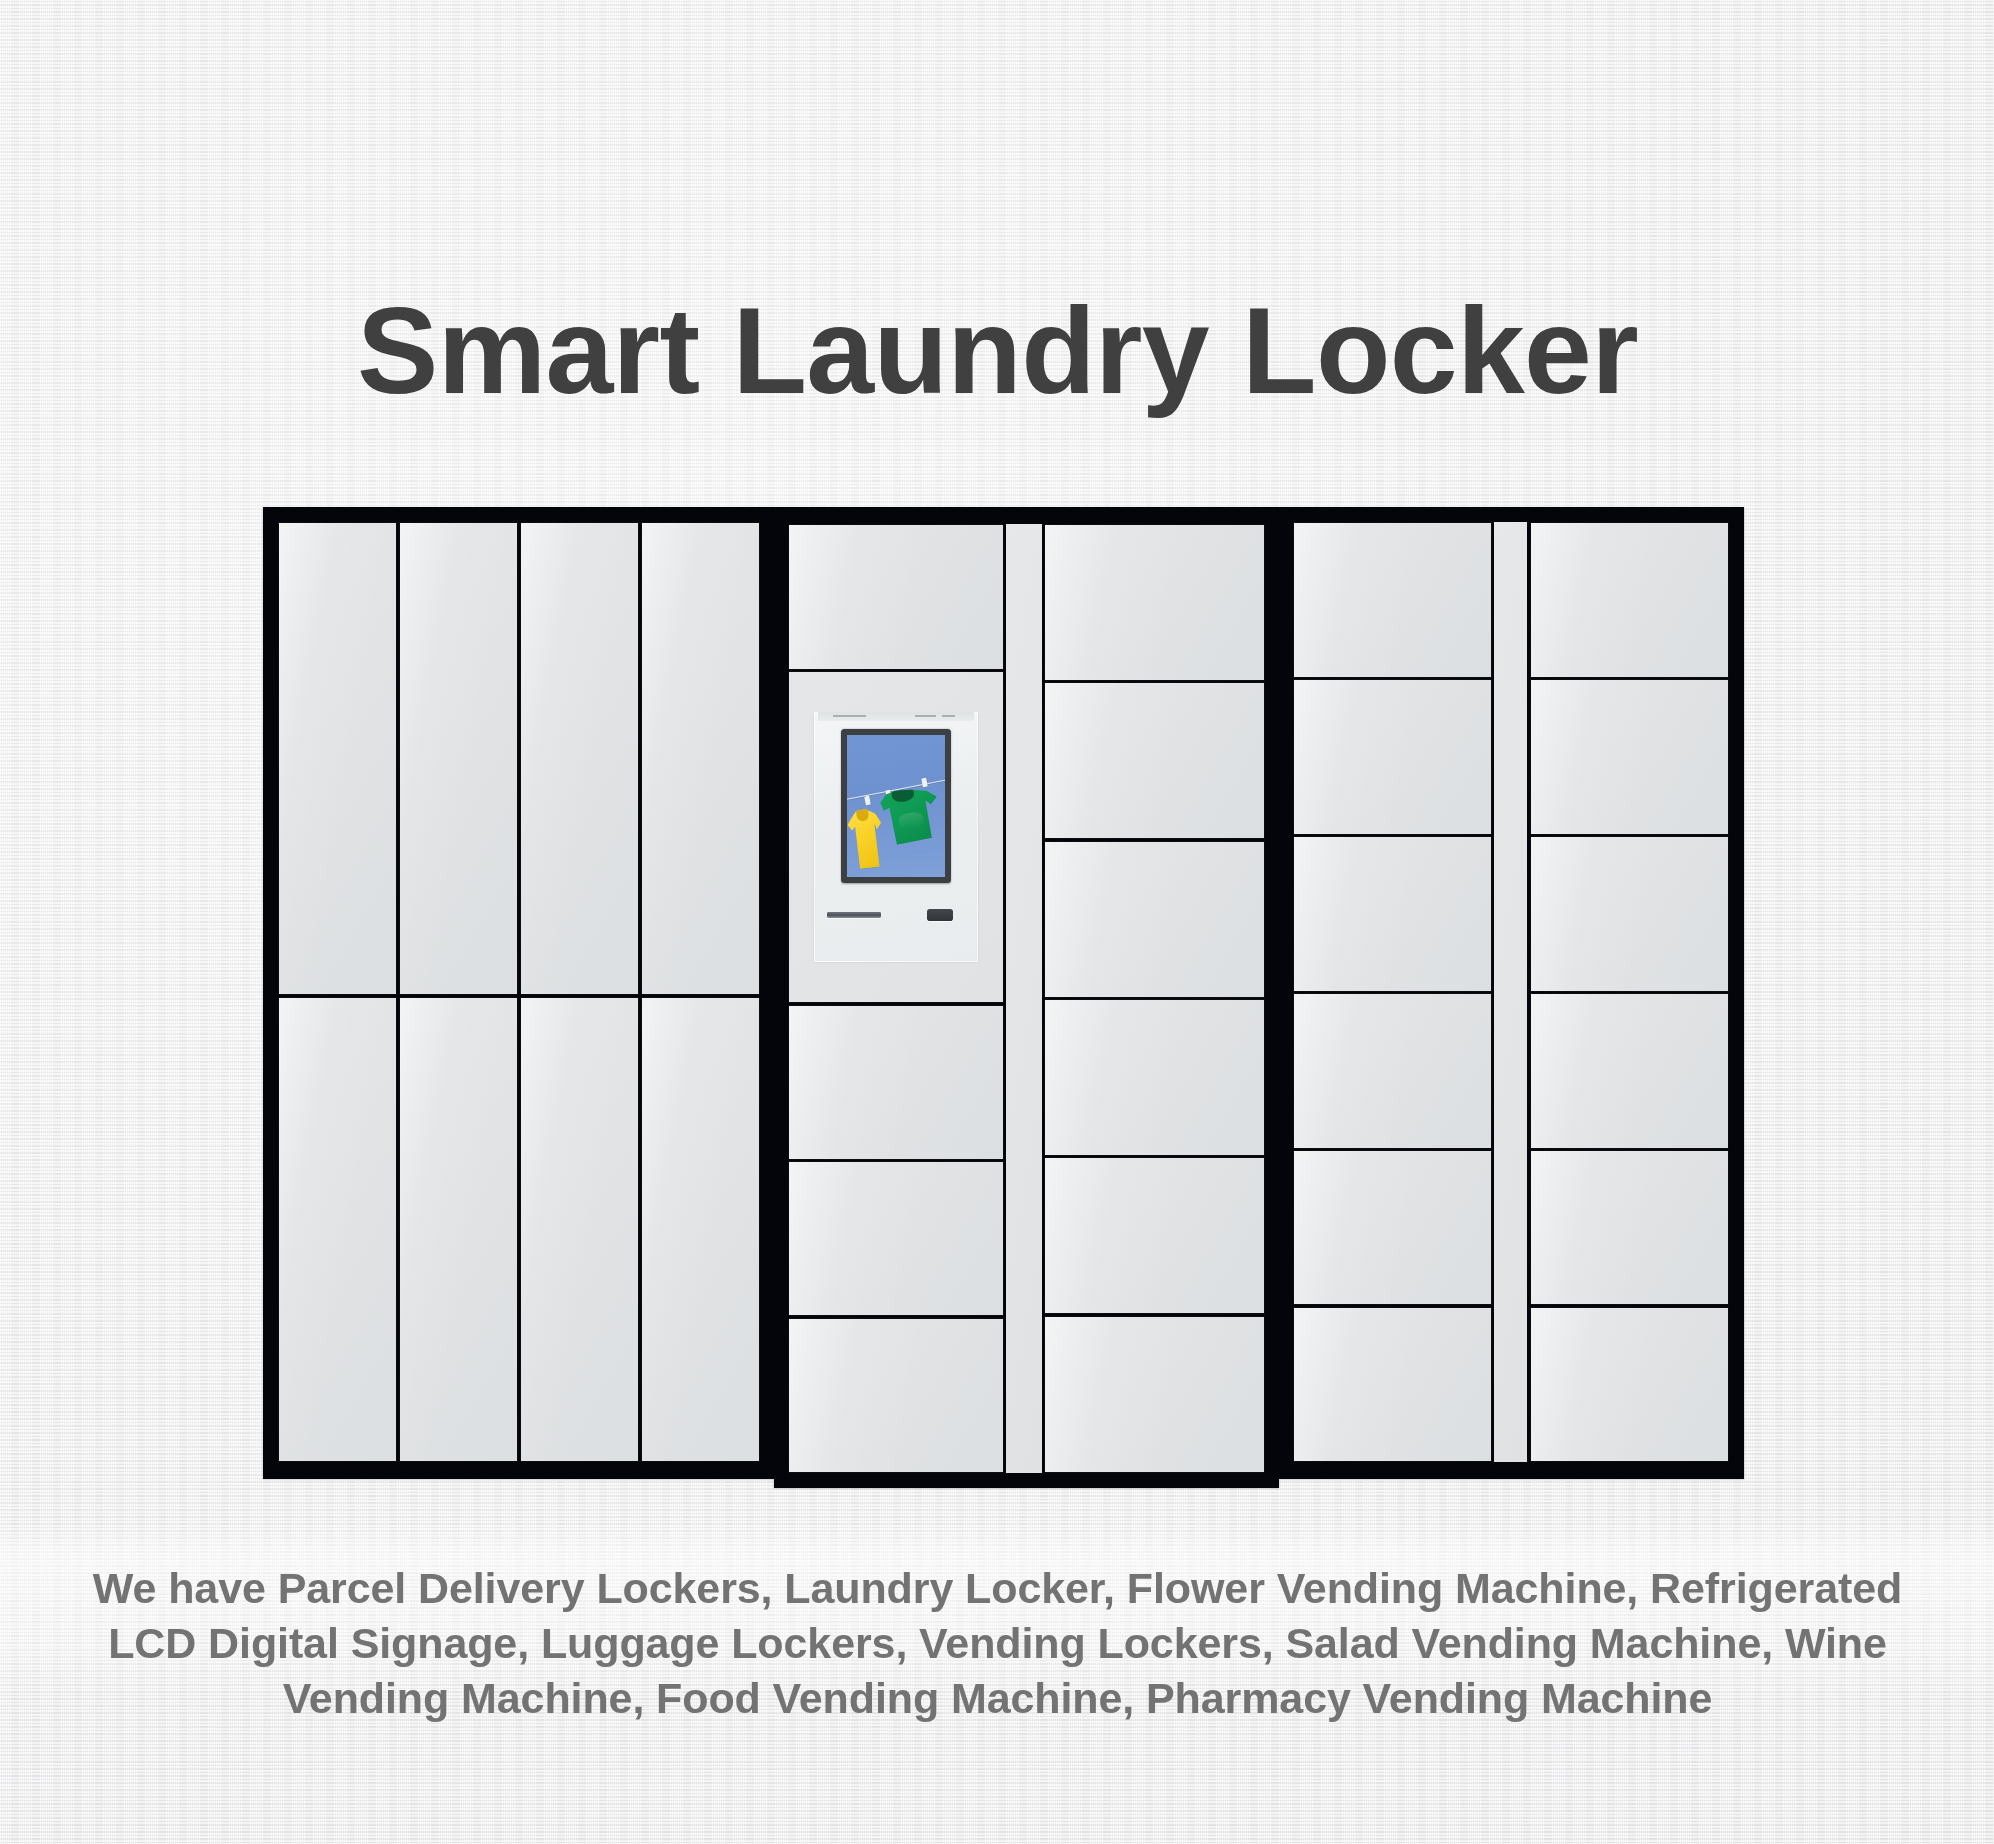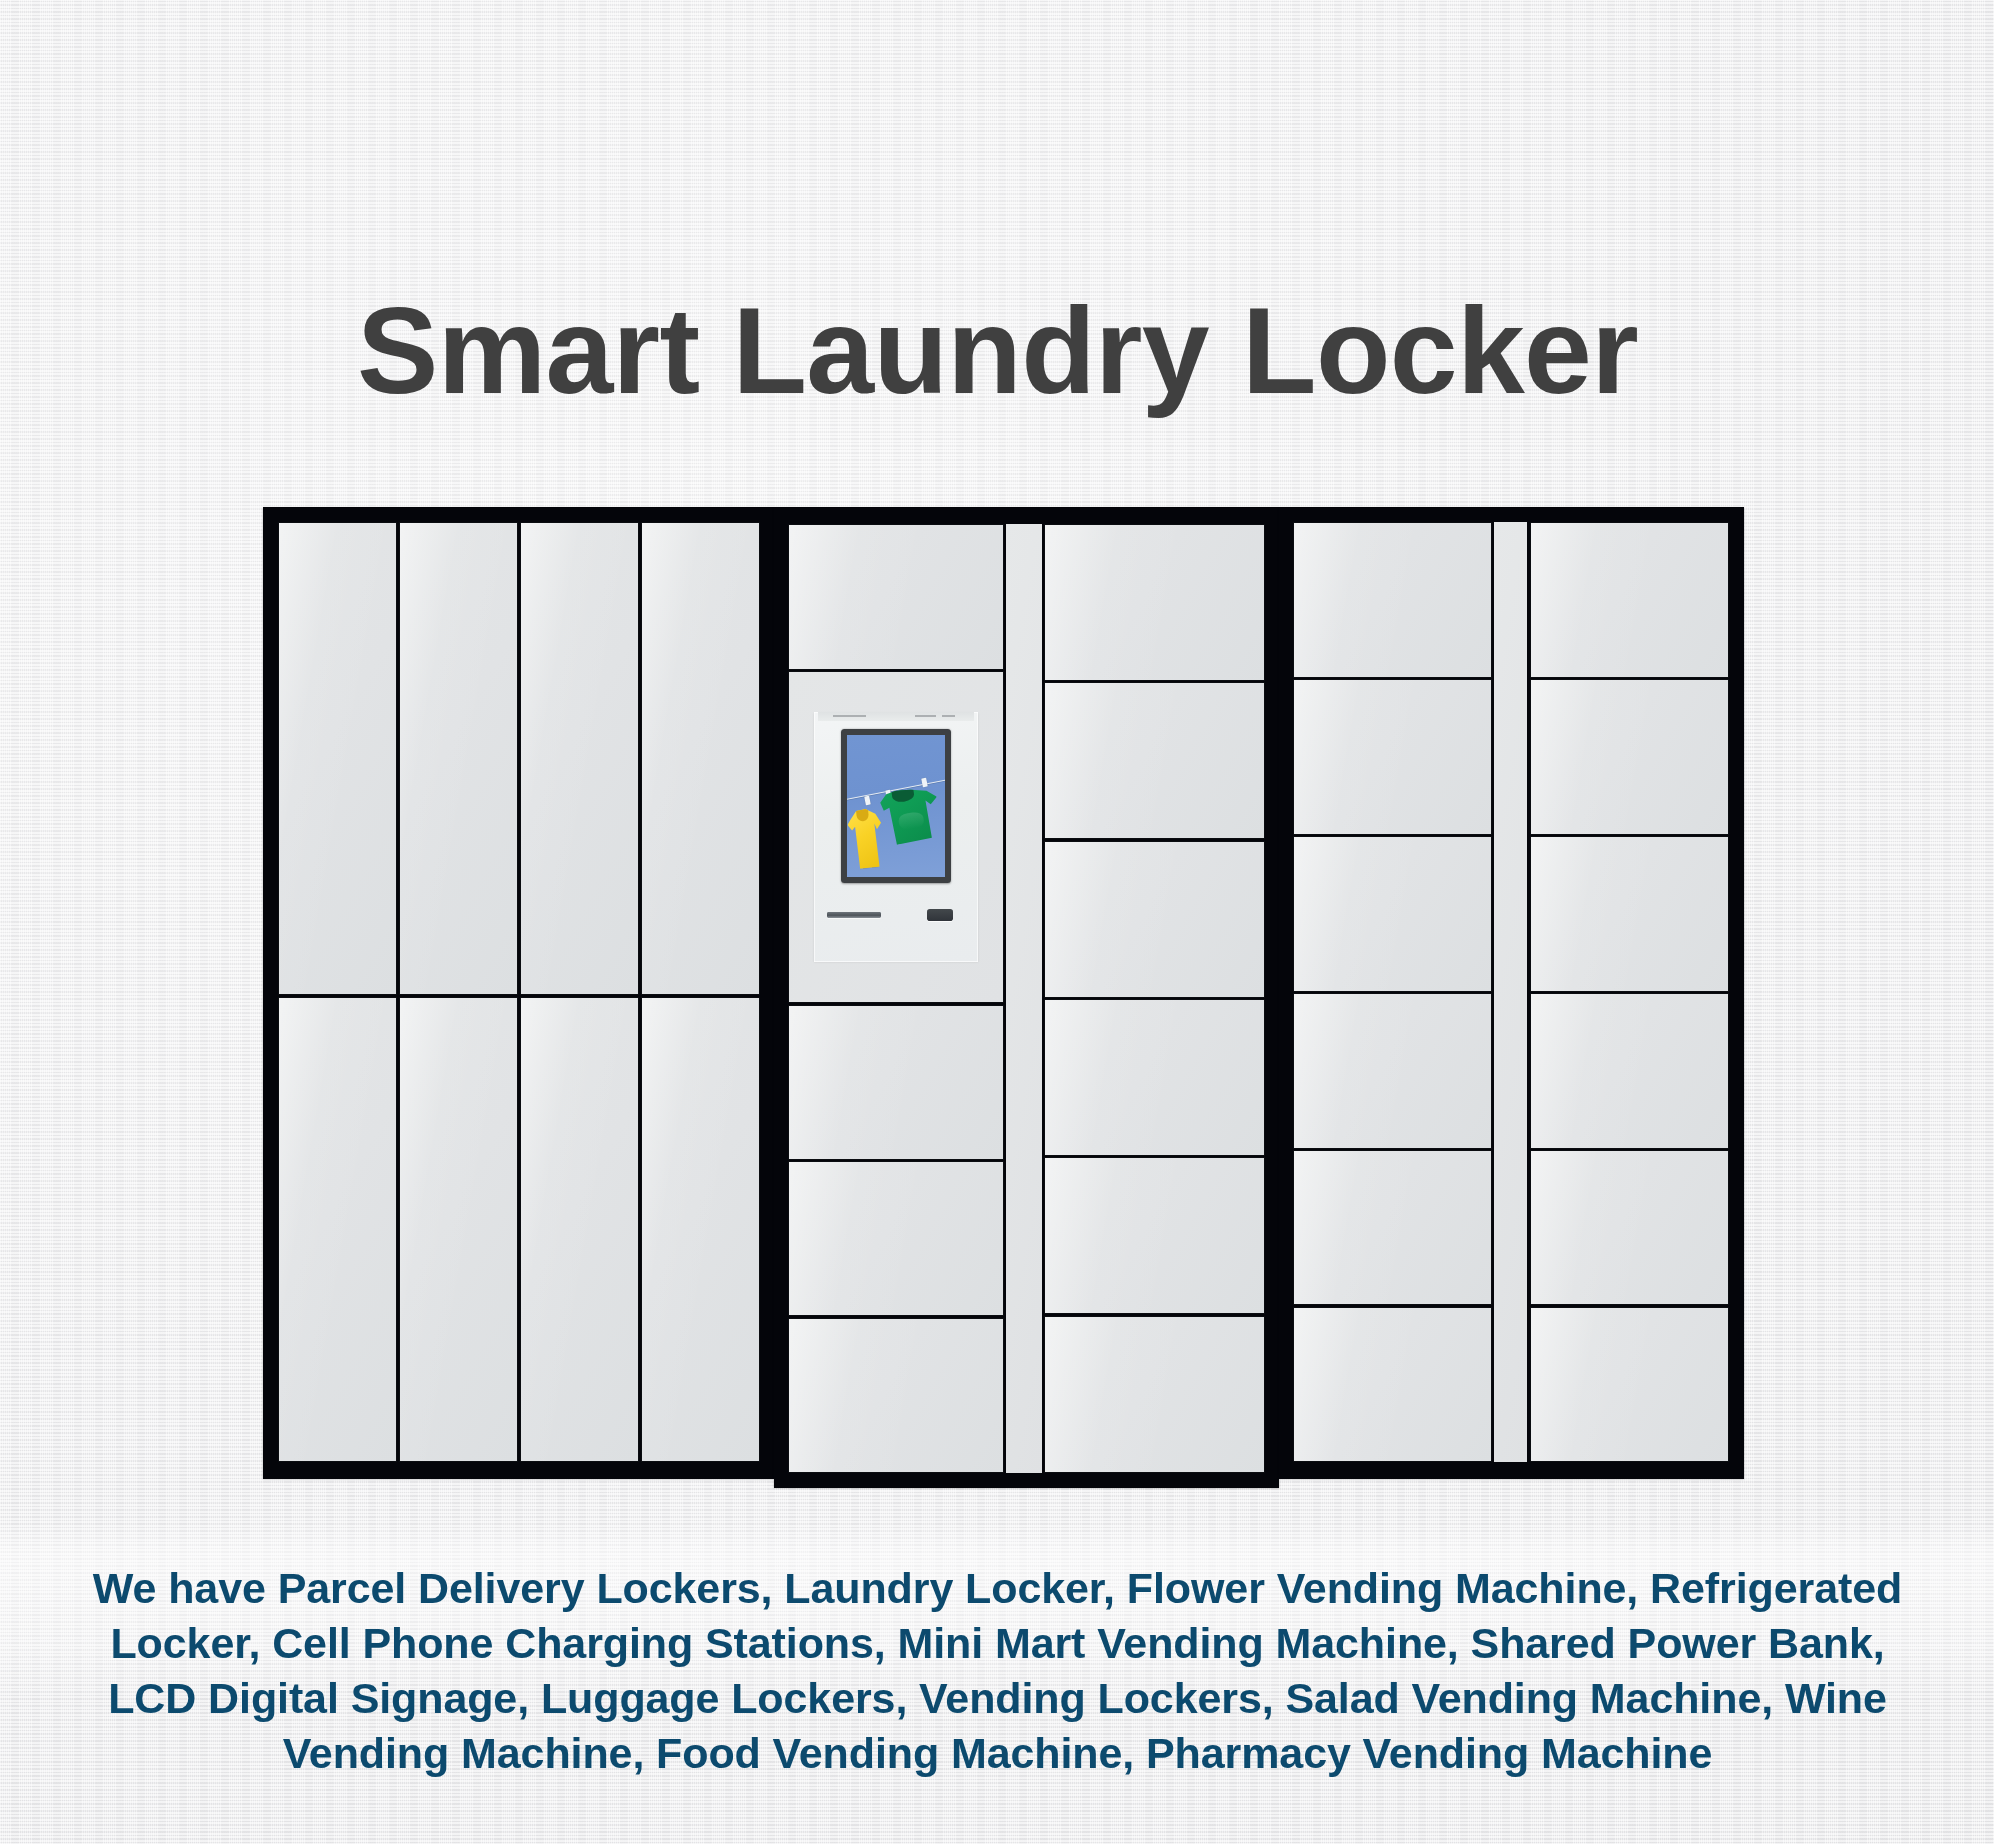--- a/index.html
+++ b/index.html
@@ -275,21 +275,21 @@
   
   .cabinet.middle .col.mid-left .door.ml-top  { flex: 0 0 15.4%; }
   .cabinet.middle .col.mid-left .kiosk-door   { flex: 0 0 35.0%; }
   .cabinet.middle .col.mid-left .door.ml-b    { flex: 1 1 0; }
 
   
   #footer {
     position: absolute;
     left: 0; right: 0; top: 1561px;
     text-align: center;
-    color: #0c4a6e;
+    color: #737373;
     font-weight: 700;
     font-size: 43px;
     line-height: 1.28;
     letter-spacing: -0.1px;
     padding: 0 42px;
     box-sizing: border-box;
   }
   #footer .ftline { display: block; white-space: nowrap; }
 </style>
 </head>
@@ -400,17 +400,16 @@
         <div class="door"></div>
         <div class="door"></div>
       </div>
     </div>
   </div>
 
 </div>
 
 <div id="footer">
   <span class="ftline">We have Parcel Delivery Lockers,  Laundry Locker,  Flower Vending Machine,  Refrigerated</span>
-  <span class="ftline">Locker,  Cell Phone Charging Stations,  Mini Mart Vending Machine,  Shared Power Bank,</span>
   <span class="ftline">LCD Digital Signage,  Luggage Lockers,  Vending Lockers,  Salad Vending Machine,  Wine</span>
   <span class="ftline">Vending Machine,  Food Vending Machine,  Pharmacy Vending Machine</span>
 </div>
 
 
 </body></html>

